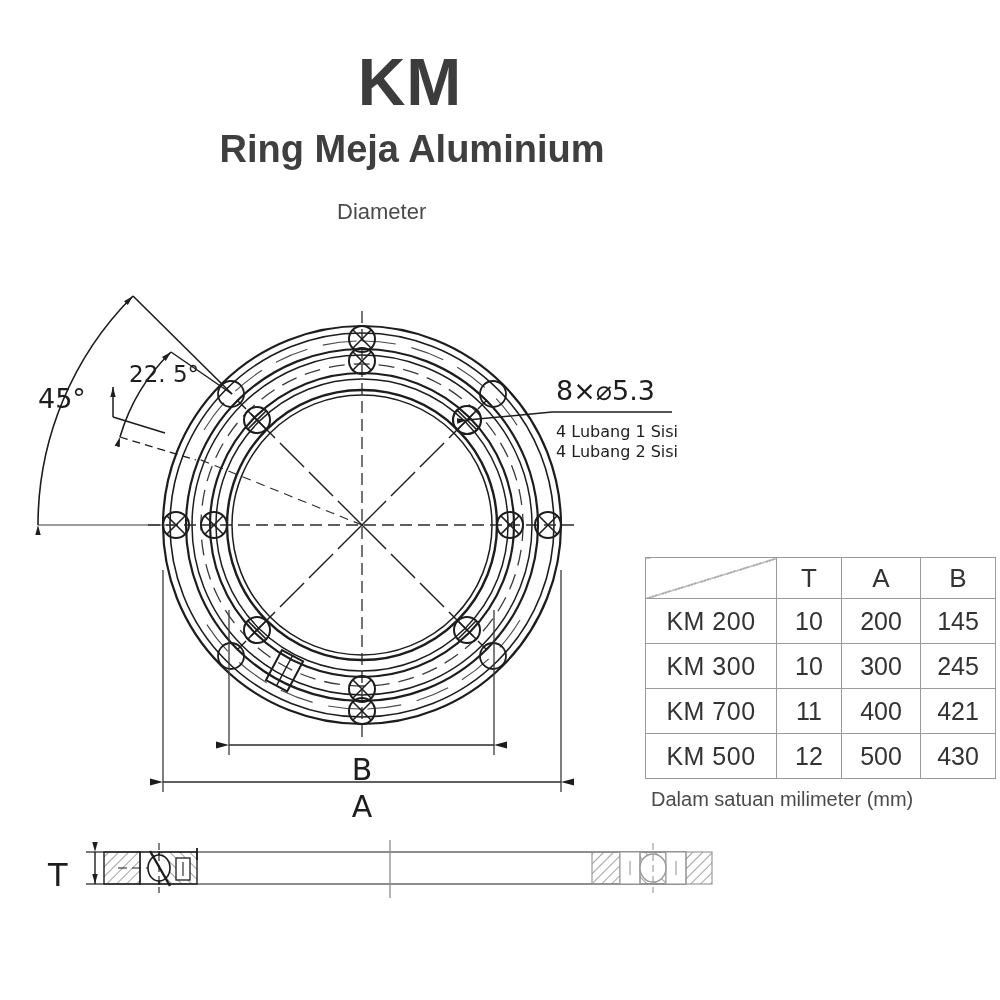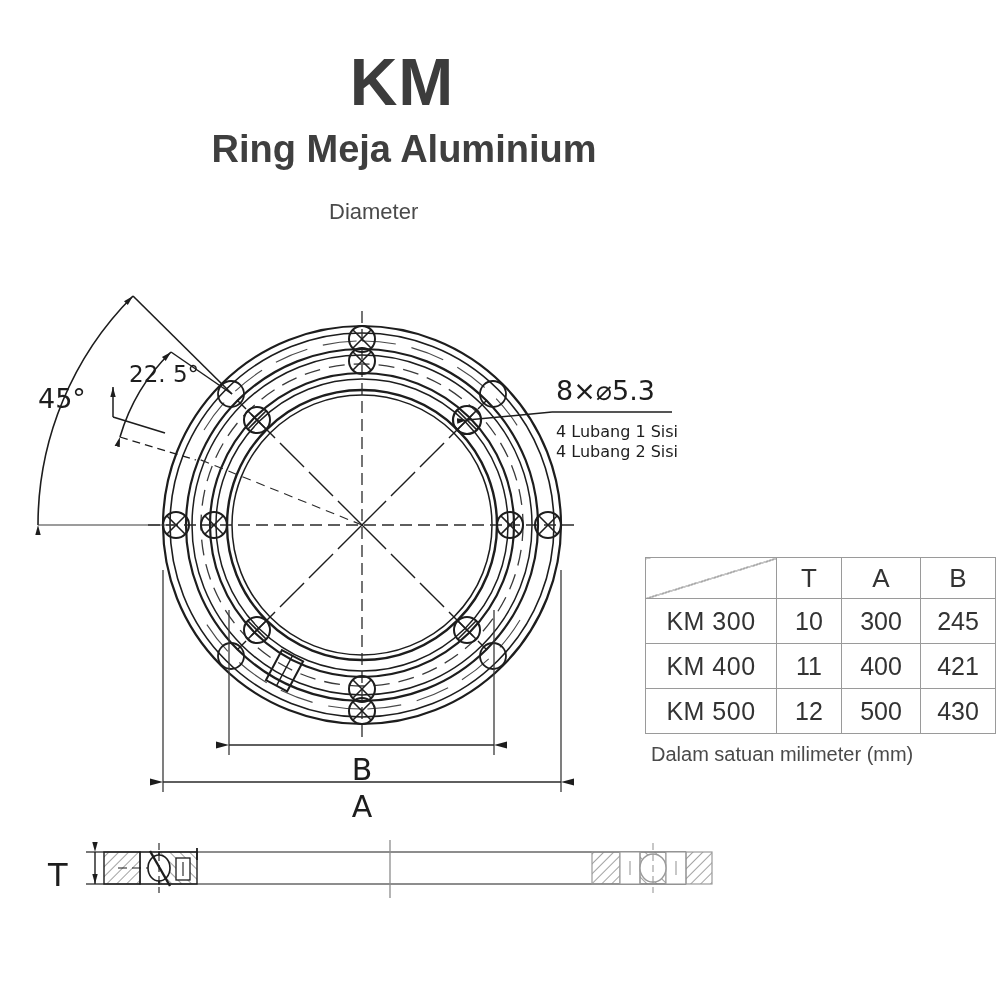--- a/index.html
+++ b/index.html
@@ -20,21 +20,21 @@
     position: absolute;
     inset: 0;
     width: 1000px;
     height: 1000px;
   }
 
   
   .header {
     position: absolute;
     top: 48px;
-    left: 0;
+    left: 8px;
     width: 804px;
     text-align: center;
   }
   .title-main {
     font-size: 66px;
     font-weight: 700;
     letter-spacing: 1px;
     color: #3c3c3c;
     line-height: 1.05;
     margin: 0;
@@ -361,27 +361,33 @@
   <div class="spec-table-wrap">
     <table class="spec">
       <tbody>
           <tr class="head">
         <th class="corner col-name"></th>
         <th class="col-t">T</th>
         <th class="col-a">A</th>
         <th class="col-b">B</th>
       </tr>
       <tr>
+        <td class="rowname">KM 200</td>
+        <td>10</td>
+        <td>200</td>
+        <td>145</td>
+      </tr>
+      <tr>
         <td class="rowname">KM 300</td>
         <td>10</td>
         <td>300</td>
         <td>245</td>
       </tr>
       <tr>
-        <td class="rowname">KM 400</td>
+        <td class="rowname">KM 700</td>
         <td>11</td>
         <td>400</td>
         <td>421</td>
       </tr>
       <tr>
         <td class="rowname">KM 500</td>
         <td>12</td>
         <td>500</td>
         <td>430</td>
       </tr>

